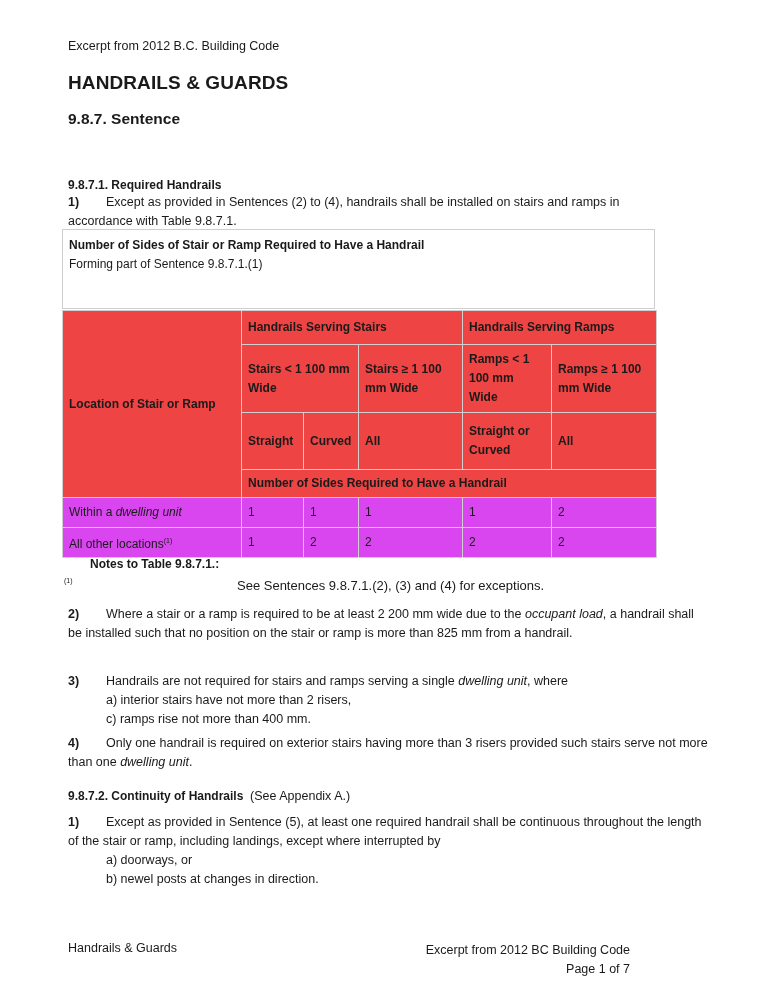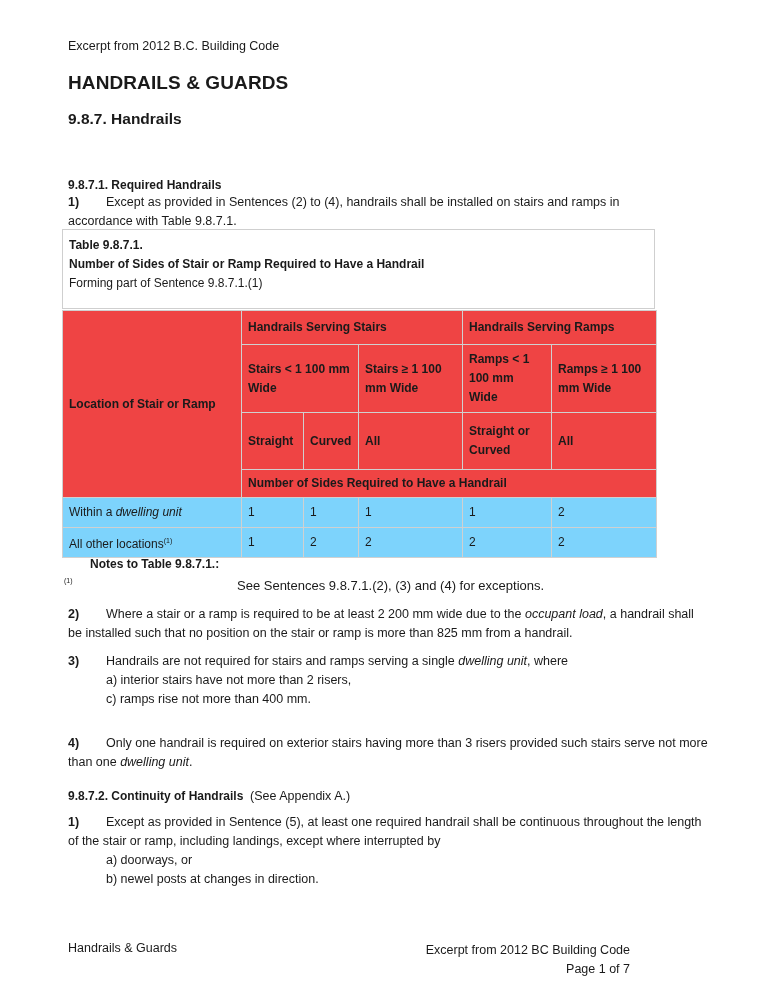--- a/index.html
+++ b/index.html
@@ -25,43 +25,42 @@
   .caption-box .b { font-weight: bold; }
   table.codetable {
     position: absolute; left: 62px; top: 310px; width: 594px;
     border-collapse: collapse; table-layout: fixed;
     font-size: 12px; line-height: 19px;
   }
   table.codetable td {
     border: 1.5px solid #d0d0d0; padding: 3px 6px; vertical-align: middle;
   }
   table.codetable td.hdr { background: #ef4444; font-weight: bold; }
-  table.codetable td.data { background: #7dd3fc; font-weight: normal; }
+  table.codetable td.data { background: #d946ef; font-weight: normal; }
   sup { font-size: 7px; }
   .notes-title { left: 62px; top: 557px; font-size: 12px; font-weight: bold; margin-left: 28px; }
   .note-mark { left: 64px; top: 577px; font-size: 7px; }
   .note-text { left: 237px; top: 578px; font-size: 13px; }
 
   .footer-left { left: 68px; top: 941px; font-size: 12.5px; }
   .footer-right { right: 138px; top: 941px; font-size: 12.5px; text-align: right; line-height: 19px; }
 </style>
 </head>
 <body>
 
 <div class="abs page-header">Excerpt from 2012 B.C. Building Code</div>
 <div class="abs title">HANDRAILS &amp; GUARDS</div>
-<div class="abs h2">9.8.7. Handrails</div>
+<div class="abs h2">9.8.7. Sentence</div>
 
 <div class="abs h3" style="left:68px; top:178px;">9.8.7.1. Required Handrails</div>
 <div class="abs body-text" style="left:68px; top:193px; width:600px;">
   <span class="para-num">1)</span><span>Except as provided in Sentences (2) to (4), handrails shall be installed on stairs and ramps in accordance with Table 9.8.7.1.</span>
 </div>
 
 <div class="abs caption-box">
-  <div class="b">Table 9.8.7.1.</div>
   <div class="b">Number of Sides of Stair or Ramp Required to Have a Handrail</div>
   <div>Forming part of Sentence 9.8.7.1.(1)</div>
 </div>
 
 <table class="codetable">
   <colgroup>
     <col style="width:179px">
       <col style="width:62px">
       <col style="width:55px">
       <col style="width:104px">
@@ -110,21 +109,21 @@
   </table>
 
 <div class="abs notes-title">Notes to Table 9.8.7.1.:</div>
 <div class="abs note-mark">(1)</div>
 <div class="abs note-text">See Sentences 9.8.7.1.(2), (3) and (4) for exceptions.</div>
 
 <div class="abs body-text" style="left:68px; top:605px; width:640px;">
   <span class="para-num">2)</span><span>Where a stair or a ramp is required to be at least 2 200 mm wide due to the </span><i>occupant load</i><span>, a handrail shall be installed such that no position on the stair or ramp is more than 825 mm from a handrail.</span>
 </div>
 
-<div class="abs body-text" style="left:68px; top:652px; width:640px;">
+<div class="abs body-text" style="left:68px; top:672px; width:640px;">
   <div><span class="para-num">3)</span><span>Handrails are not required for stairs and ramps serving a single </span><i>dwelling unit</i><span>, where</span></div>
   <div class="list-item">a) interior stairs have not more than 2 risers,</div>
   <div class="list-item">c) ramps rise not more than 400 mm.</div>
 </div>
 
 <div class="abs body-text" style="left:68px; top:734px; width:640px;">
   <span class="para-num">4)</span><span>Only one handrail is required on exterior stairs having more than 3 risers provided such stairs serve not more than one </span><i>dwelling unit</i><span>.</span>
 </div>
 
 <div class="abs" style="left:68px; top:789px; font-size:12px;">

